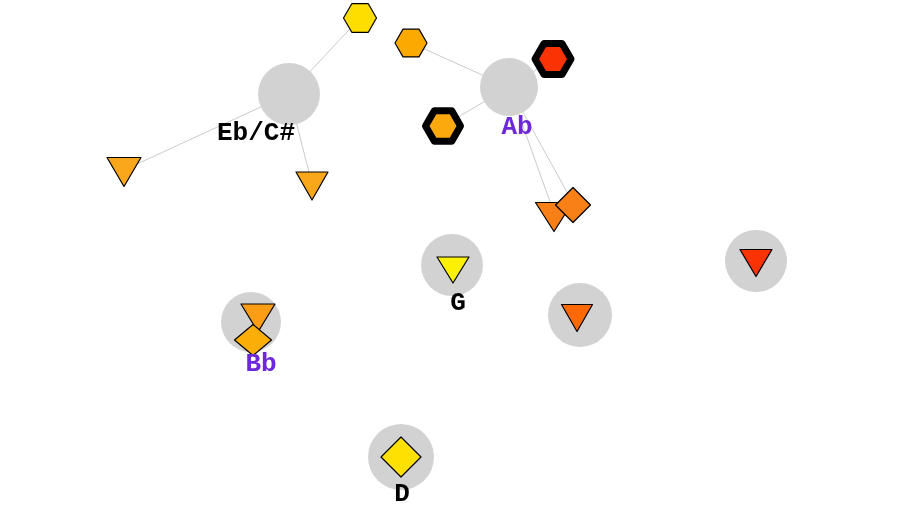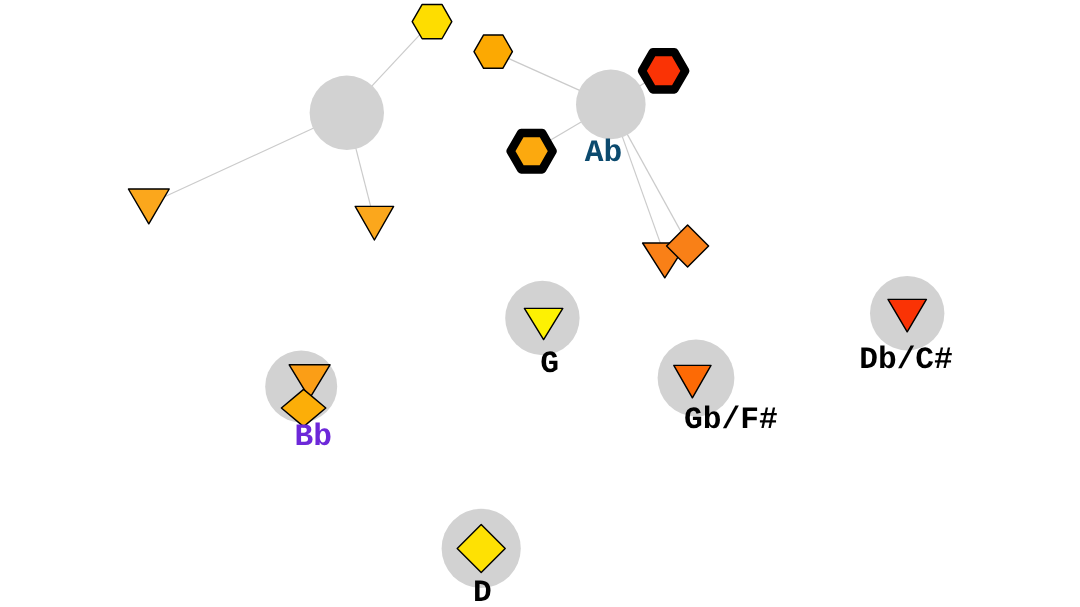--- a/index.html
+++ b/index.html
@@ -60,19 +60,18 @@
       <polygon points="296.0,172.0 328.0,172.0 312.0,200.0" fill="#fba71c" stroke="#000000" stroke-width="1.2" stroke-linejoin="round"></polygon>
       <polygon points="535.5,202.5 572.5,202.5 554.0,231.5" fill="#f98017" stroke="#000000" stroke-width="1.2" stroke-linejoin="round"></polygon>
       <polygon points="573.0,187.5 590.5,205.0 573.0,222.5 555.5,205.0" fill="#f98017" stroke="#000000" stroke-width="1.2" stroke-linejoin="round"></polygon>
       <polygon points="437.0,257.0 469.0,257.0 453.0,283.0" fill="#fdf103" stroke="#000000" stroke-width="1.2" stroke-linejoin="round"></polygon>
       <polygon points="241.0,304.0 275.0,304.0 258.0,332.0" fill="#fb9e16" stroke="#000000" stroke-width="1.2" stroke-linejoin="round"></polygon>
       <polygon points="253.0,324.5 271.5,340.0 253.0,355.5 234.5,340.0" fill="#fcae08" stroke="#000000" stroke-width="1.2" stroke-linejoin="round"></polygon>
       <polygon points="561.5,304.5 592.5,304.5 577.0,331.5" fill="#fd6a05" stroke="#000000" stroke-width="1.2" stroke-linejoin="round"></polygon>
       <polygon points="740.0,249.5 772.0,249.5 756.0,276.5" fill="#fa3305" stroke="#000000" stroke-width="1.2" stroke-linejoin="round"></polygon>
       <polygon points="401.0,437.0 421.0,457.0 401.0,477.0 381.0,457.0" fill="#fee103" stroke="#000000" stroke-width="1.2" stroke-linejoin="round"></polygon>
     </svg>
-  <div class="nlabel" style="left: 503px; top: 127px; color: #0c4a6e; text-align: right;">Ab</div>
+  <div class="nlabel" style="left: 256px; top: 133px; color: rgb(0, 0, 0);">Eb/C#</div>
+  <div class="nlabel" style="left: 517px; top: 127px; color: #6d28d9; text-align: right;">Ab</div>
   <div class="nlabel" style="left: 458px; top: 303px; color: rgb(0, 0, 0);">G</div>
   <div class="nlabel" style="left: 261px; top: 364px; color: #6d28d9;">Bb</div>
-  <div class="nlabel" style="left: 609px; top: 350px; color: rgb(0, 0, 0);">Gb/F#</div>
-  <div class="nlabel" style="left: 755px; top: 300px; color: rgb(0, 0, 0);">Db/C#</div>
   <div class="nlabel" style="left: 402px; top: 494px; color: rgb(0, 0, 0);">D</div>
 </div>
 
 </body></html>

